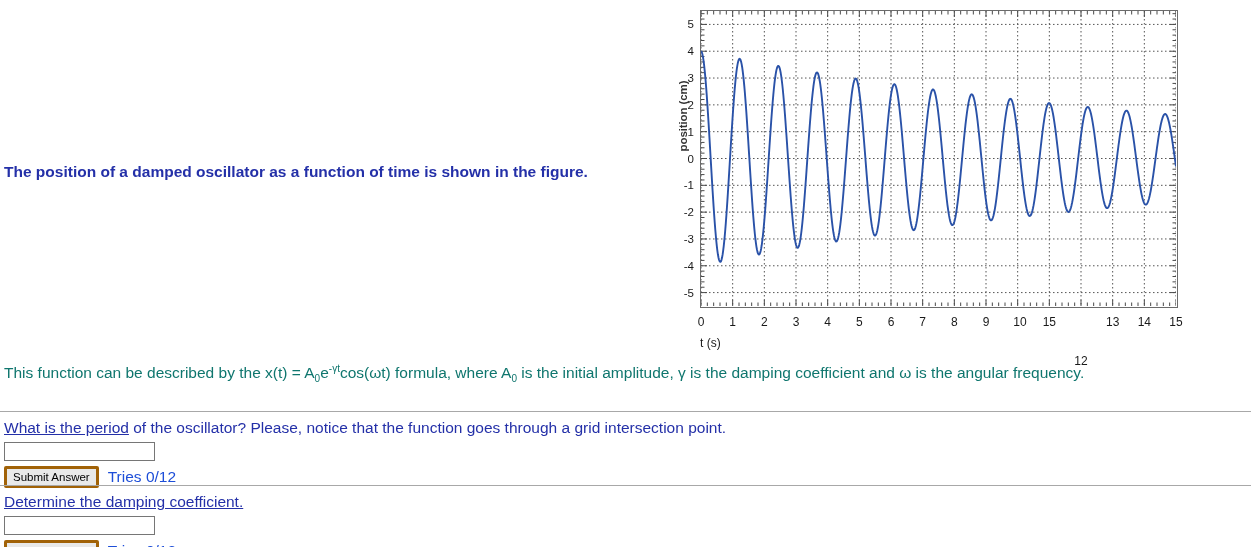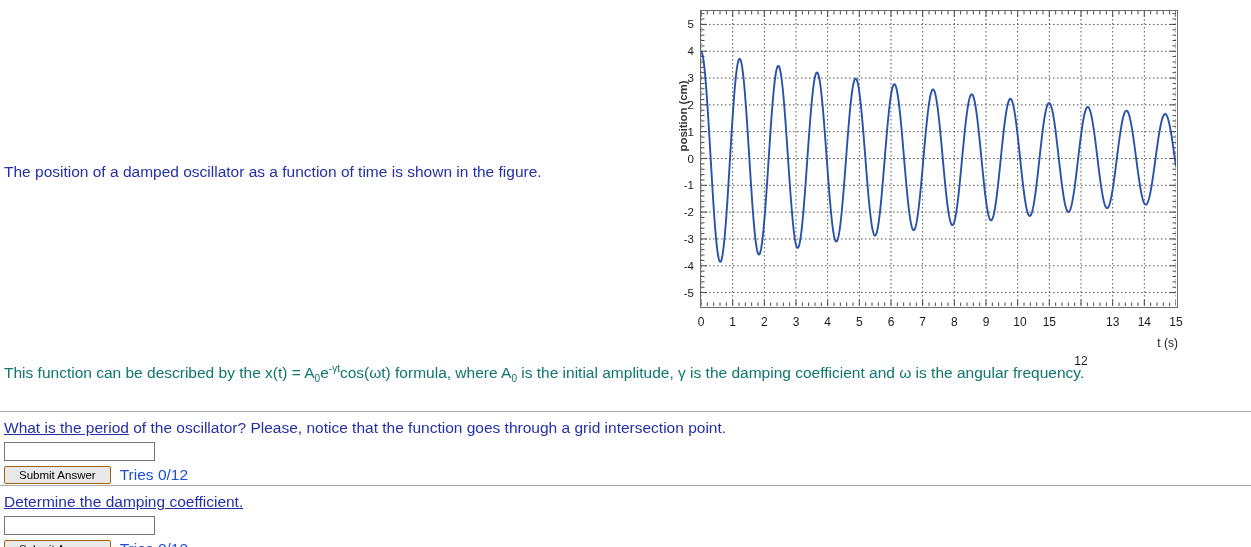--- a/index.html
+++ b/index.html
@@ -24,20 +24,21 @@
     height: 358px;
   }
   #intro-text {
     position: absolute;
     left: 4px;
     top: 162px;
     width: 645px;
     font-size: 15.5px;
     line-height: 20px;
     color: #2430a8;
+    font-weight: bold;
   }
 
   
   #figure {
     position: absolute;
     left: 652px;
     top: 0px;
     width: 540px;
     height: 358px;
   }
@@ -85,21 +86,21 @@
     transform: translateX(-50%);
     font-size: 12px;
     color: #1a1a1a;
     white-space: nowrap;
   }
   #xlabel {
     position: absolute;
     left: 48px;
     top: 336px;
     width: 478px;
-    text-align: right;
+    text-align: left;
     font-size: 12px;
     color: #1a1a1a;
   }
 
   
   #formula-para {
     position: absolute;
     left: 4px;
     top: 362px;
     width: 1240px;
@@ -150,23 +151,23 @@
     margin-top: 5px;
     display: flex;
     align-items: center;
     gap: 9px;
   }
   .submit-btn {
     font-family: "Liberation Sans", sans-serif;
     font-size: 11.5px;
     color: #000000;
     background: #e9e9e9;
-    border: 1px solid #a16207;
+    border: 3px solid #a16207;
     border-radius: 2px;
-    padding: 2px 14px;
+    padding: 2px 6px;
     line-height: 12px;
     cursor: pointer;
   }
   .tries {
     font-size: 15.5px;
     color: #1d4ed8;
   }
 </style>
 </head>
 <body>

